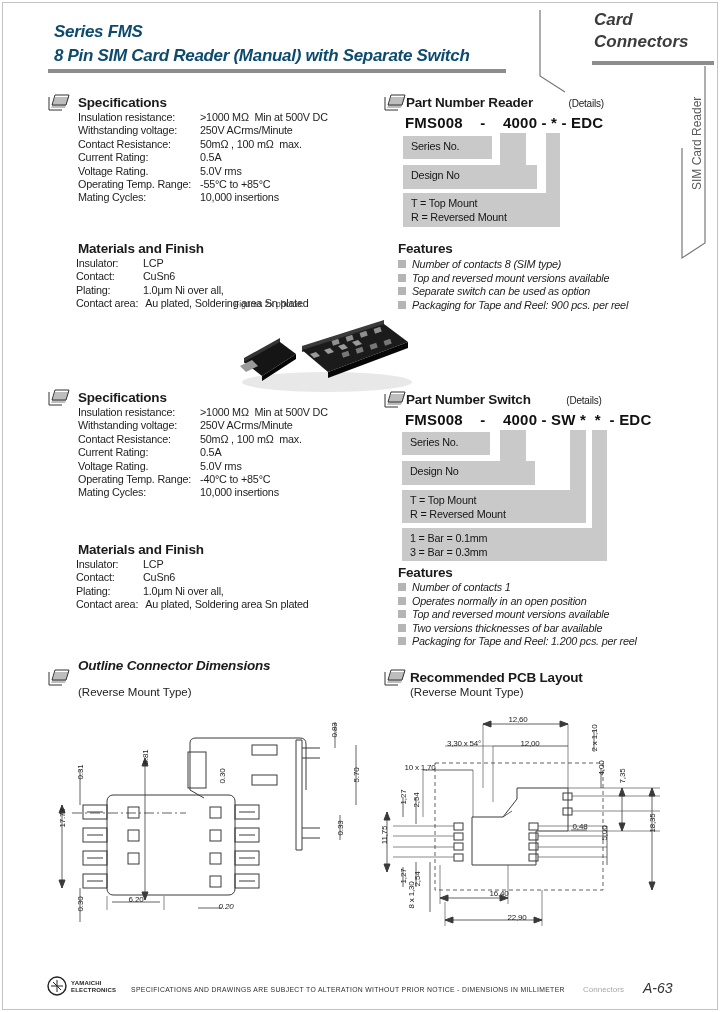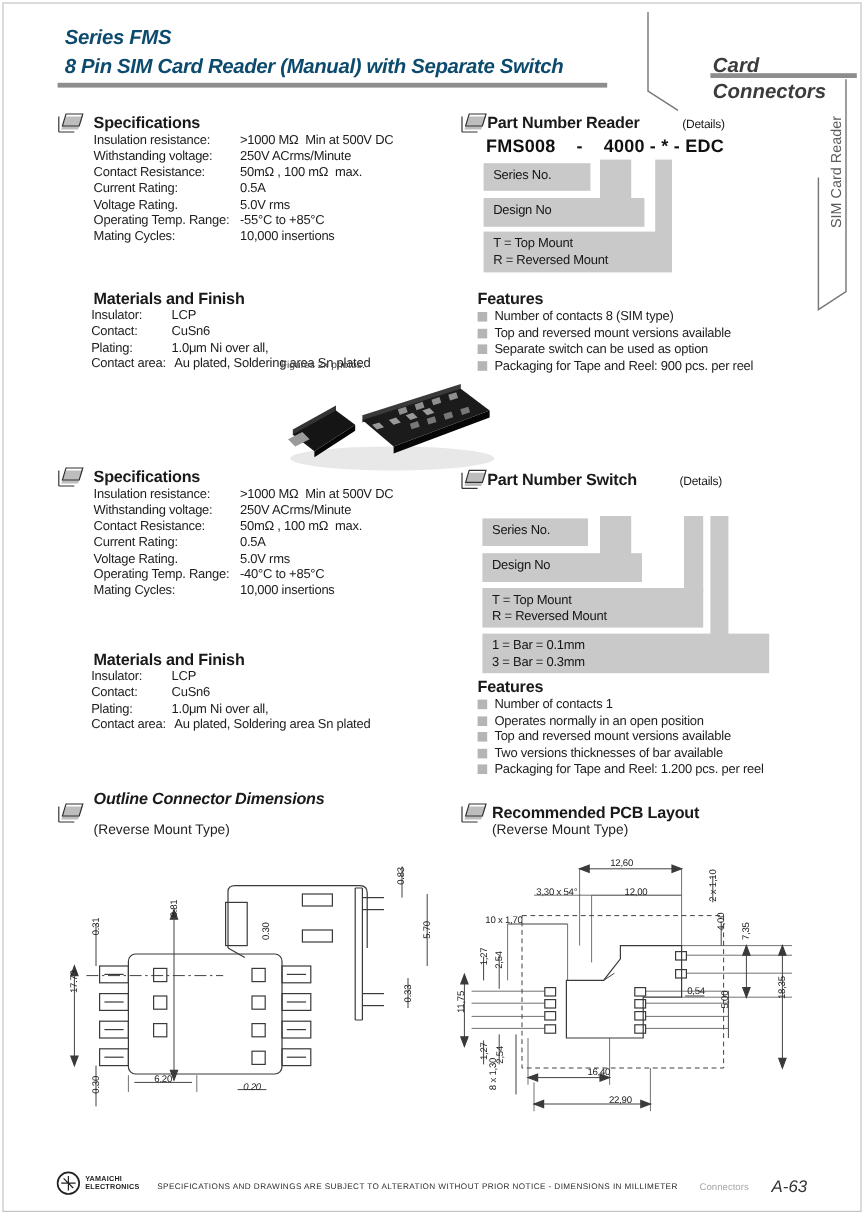--- a/index.html
+++ b/index.html
@@ -3,37 +3,37 @@
 <meta charset="utf-8">
 <style>
   html,body{margin:0;padding:0;background:#fff;}
   #page{position:relative;width:720px;height:1012px;background:#fff;overflow:hidden;
         font-family:"Liberation Sans","DejaVu Sans",sans-serif;color:#1d1d1d;}
   .abs{position:absolute;}
   .frame{position:absolute;left:2px;top:2px;right:2px;bottom:2px;border:1px solid #c3c3c3;pointer-events:none;}
   
   .hline{font-style:italic;font-weight:bold;font-size:17px;letter-spacing:-0.3px;color:#0c4a6e;white-space:pre;}
   .rule{background:#8d8d8d;height:4px;}
-  .cat{font-style:italic;font-weight:600;font-size:17px;color:#3c3c3c;margin-top:35px;}
+  .cat{font-style:italic;font-weight:600;font-size:17px;color:#3c3c3c;}
   
   .sec-title{font-weight:bold;font-size:13.5px;color:#1a1a1a;letter-spacing:-0.2px;white-space:nowrap;}
   .sec-sub{font-size:11.5px;color:#222;}
   .details{font-weight:normal;font-size:10px;margin-left:32px;}
   
   .spec-row{display:flex;font-size:10.8px;line-height:13.4px;letter-spacing:-0.2px;}
   .spec-label{width:122px;flex:none;}
   .mat .spec-label{width:67px;}
   .spec-value{white-space:pre;}
   
   .pn-code{font-weight:bold;font-size:15px;letter-spacing:0.2px;white-space:pre;color:#111;}
   .pn-box{background:#c9c9c9;font-size:10.8px;letter-spacing:-0.2px;color:#161616;padding:4px 0 0 8px;box-sizing:border-box;}
   .pn-col{background:#c9c9c9;}
   .pn-line{line-height:13.5px;white-space:nowrap;}
   
-  .feat-item{display:flex;font-size:10.8px;line-height:13.6px;letter-spacing:-0.2px;}
+  .feat-item{display:flex;font-size:10.8px;line-height:13.6px;letter-spacing:-0.2px;font-style:italic;}
   .bullet{width:8px;height:8px;background:#b5b5b5;flex:none;margin:2px 6px 0 0;}
   
   svg{display:block;}
   .dim-layer{position:absolute;left:0;top:0;width:720px;height:1012px;pointer-events:none;}
   .dim{position:absolute;font-size:8px;color:#222;white-space:nowrap;letter-spacing:-0.2px;}
   .caption{font-size:8.5px;color:#444;}
   
   .tab-label{font-size:12px;color:#5a5a5a;white-space:nowrap;}
   
   .brand{font-size:6px;font-weight:bold;line-height:7px;letter-spacing:0.2px;color:#222;}
@@ -249,35 +249,36 @@
     </div>
 
   <svg class="abs" style="left:382px;top:390px;" width="26" height="20">
     <polygon points="9,4 23,4 19,15 5,15" fill="#bdbdbd"></polygon>
     <path d="M3 17 V4 M3 17 H16 M6 12 H20 L23 2 H9 Z" stroke="#333" fill="none" stroke-width="1"></path>
   </svg>
   <div class="abs sec-title" style="left:406px;top:392px;">
     <span>Part Number Switch</span>
     <span class="details">(Details)</span>
   </div>
+  <div class="abs pn-code" style="left:405px;top:411px;">FMS008    -    4000 - SW *  *  - EDC</div>
 
   <div class="abs pn-col" style="left:500px;top:430px;width:26px;height:33px;"></div>
   <div class="abs pn-col" style="left:570px;top:430px;width:16px;height:63px;"></div>
   <div class="abs pn-col" style="left:592px;top:430px;width:15px;height:100px;"></div>
   <div class="abs pn-box" style="left:402px;top:432px;width:88px;height:23px;">
     <div class="pn-line">Series No.</div>
   </div>
   <div class="abs pn-box" style="left:402px;top:461px;width:133px;height:24px;">
     <div class="pn-line">Design No</div>
   </div>
   <div class="abs pn-box" style="left:402px;top:490px;width:184px;height:33px;">
     <div class="pn-line">T = Top Mount</div>
     <div class="pn-line">R = Reversed Mount</div>
   </div>
-  <div class="abs pn-box" style="left:402px;top:528px;width:239px;height:33px;">
+  <div class="abs pn-box" style="left:402px;top:528px;width:205px;height:33px;">
     <div class="pn-line">1 = Bar = 0.1mm</div>
     <div class="pn-line">3 = Bar = 0.3mm</div>
   </div>
 
   <div class="abs sec-title" style="left:78px;top:542px;">Materials and Finish</div>
   <div class="abs mat" style="left:76px;top:558px;width:310px;">
 
       <div class="spec-row">
         <span class="spec-label">Insulator:</span>
         <span class="spec-value">LCP</span>
@@ -481,34 +482,34 @@
   <div class="dim-layer" id="outline-dims">
       <span class="dim" style="left: 334px; top: 730px; transform: translate(-50%, -50%) rotate(-90deg);">0.83</span>
       <span class="dim" style="left: 145px; top: 757px; transform: translate(-50%, -50%) rotate(-90deg);">8.81</span>
       <span class="dim" style="left: 80px; top: 772px; transform: translate(-50%, -50%) rotate(-90deg);">0.31</span>
       <span class="dim" style="left: 222px; top: 776px; transform: translate(-50%, -50%) rotate(-90deg);">0.30</span>
       <span class="dim" style="left: 62px; top: 818px; transform: translate(-50%, -50%) rotate(-90deg);">17.73</span>
       <span class="dim" style="left: 356px; top: 775px; transform: translate(-50%, -50%) rotate(-90deg);">5.70</span>
       <span class="dim" style="left: 340px; top: 828px; transform: translate(-50%, -50%) rotate(-90deg);">0.33</span>
       <span class="dim" style="left: 80px; top: 904px; transform: translate(-50%, -50%) rotate(-90deg);">0.30</span>
       <span class="dim" style="left: 136px; top: 899px; transform: translate(-50%, -50%) rotate(0deg);">6.20</span>
-      <span class="dim" style="left: 210px; top: 906px; transform: translate(-50%, -50%) rotate(0deg); font-style: italic;">0.20</span>
+      <span class="dim" style="left: 226px; top: 906px; transform: translate(-50%, -50%) rotate(0deg); font-style: italic;">0.20</span>
     </div>
   <div class="dim-layer" id="pcb-dims">
       <span class="dim" style="left: 518px; top: 719px; transform: translate(-50%, -50%) rotate(0deg);">12,60</span>
       <span class="dim" style="left: 464px; top: 743px; transform: translate(-50%, -50%) rotate(0deg);">3,30 x 54°</span>
       <span class="dim" style="left: 530px; top: 743px; transform: translate(-50%, -50%) rotate(0deg);">12,00</span>
       <span class="dim" style="left: 594px; top: 738px; transform: translate(-50%, -50%) rotate(-90deg);">2 x 1,10</span>
       <span class="dim" style="left: 420px; top: 767px; transform: translate(-50%, -50%) rotate(0deg);">10 x 1,70</span>
       <span class="dim" style="left: 601px; top: 768px; transform: translate(-50%, -50%) rotate(-90deg);">4,00</span>
       <span class="dim" style="left: 622px; top: 776px; transform: translate(-50%, -50%) rotate(-90deg);">7,35</span>
       <span class="dim" style="left: 403px; top: 797px; transform: translate(-50%, -50%) rotate(-90deg);">1,27</span>
       <span class="dim" style="left: 416px; top: 800px; transform: translate(-50%, -50%) rotate(-90deg);">2,54</span>
       <span class="dim" style="left: 384px; top: 835px; transform: translate(-50%, -50%) rotate(-90deg);">11,75</span>
-      <span class="dim" style="left: 580px; top: 826px; transform: translate(-50%, -50%) rotate(0deg);">0,54</span>
+      <span class="dim" style="left: 580px; top: 826px; transform: translate(-50%, -50%) rotate(0deg);">0,48</span>
       <span class="dim" style="left: 604px; top: 833px; transform: translate(-50%, -50%) rotate(-90deg);">5,00</span>
       <span class="dim" style="left: 652px; top: 823px; transform: translate(-50%, -50%) rotate(-90deg);">18,35</span>
       <span class="dim" style="left: 403px; top: 876px; transform: translate(-50%, -50%) rotate(-90deg);">1,27</span>
       <span class="dim" style="left: 417px; top: 879px; transform: translate(-50%, -50%) rotate(-90deg);">2,54</span>
       <span class="dim" style="left: 411px; top: 895px; transform: translate(-50%, -50%) rotate(-90deg);">8 x 1,30</span>
       <span class="dim" style="left: 499px; top: 893px; transform: translate(-50%, -50%) rotate(0deg);">16,40</span>
       <span class="dim" style="left: 517px; top: 917px; transform: translate(-50%, -50%) rotate(0deg);">22,90</span>
     </div>
 
   <svg class="abs" style="left:46px;top:975px;" width="22" height="22">

